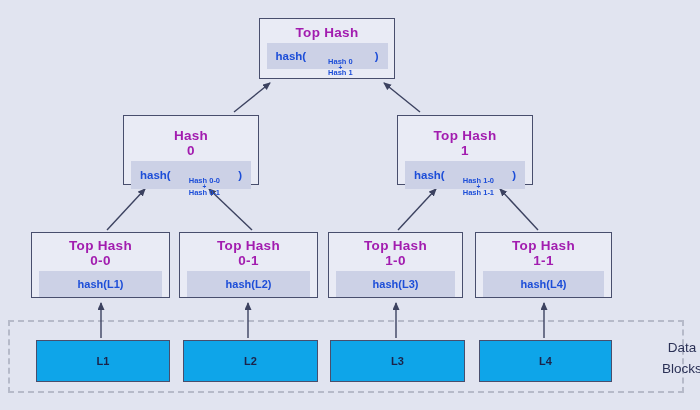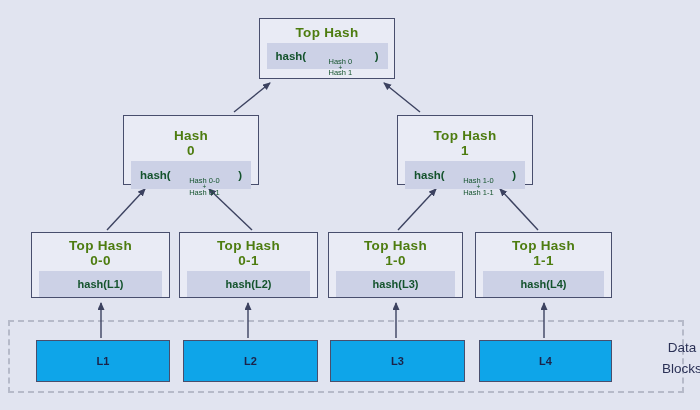--- a/index.html
+++ b/index.html
@@ -19,30 +19,30 @@
     position:absolute;
     background:#e9ebf5;
     border:1.5px solid #484e6d;
     box-sizing:border-box;
     display:flex; flex-direction:column; align-items:center;
     color:#1c2349;
     z-index:2;
   }
   .node-title {
     font-weight:bold; font-size:13.5px; line-height:1.12;
-    text-align:center; letter-spacing:.3px; color:#4d7c0f;
+    text-align:center; letter-spacing:.3px; color:#a21caf;
   }
   .pill {
     background:#ccd1e6;
     display:flex; align-items:center; justify-content:space-between;
     box-sizing:border-box;
-    color:#14532d;
+    color:#1d4ed8;
   }
   .hash-paren { font-size:11.5px; font-weight:bold; }
-  .sm-stack { display:flex; flex-direction:column; align-items:center; font-size:7.5px; font-weight:normal; line-height:1.1;margin-top:23px; }
+  .sm-stack { display:flex; flex-direction:column; align-items:center; font-size:7.5px; font-weight:bold; line-height:1.1;margin-top:23px; }
   .sm-stack .plus { font-size:6.5px; line-height:.55; }
   .pill-center { font-size:11px; font-weight:bold; }
 
   
   .root { left:259px; top:18px; width:136px; height:61px; padding-top:6px; }
   .root .pill { width:121px; height:26px; margin-top:3px; padding:0 9px; }
 
   
   .mid { width:136px; height:70px; padding-top:12px; }
   .mid-left  { left:123px; top:115px; }

